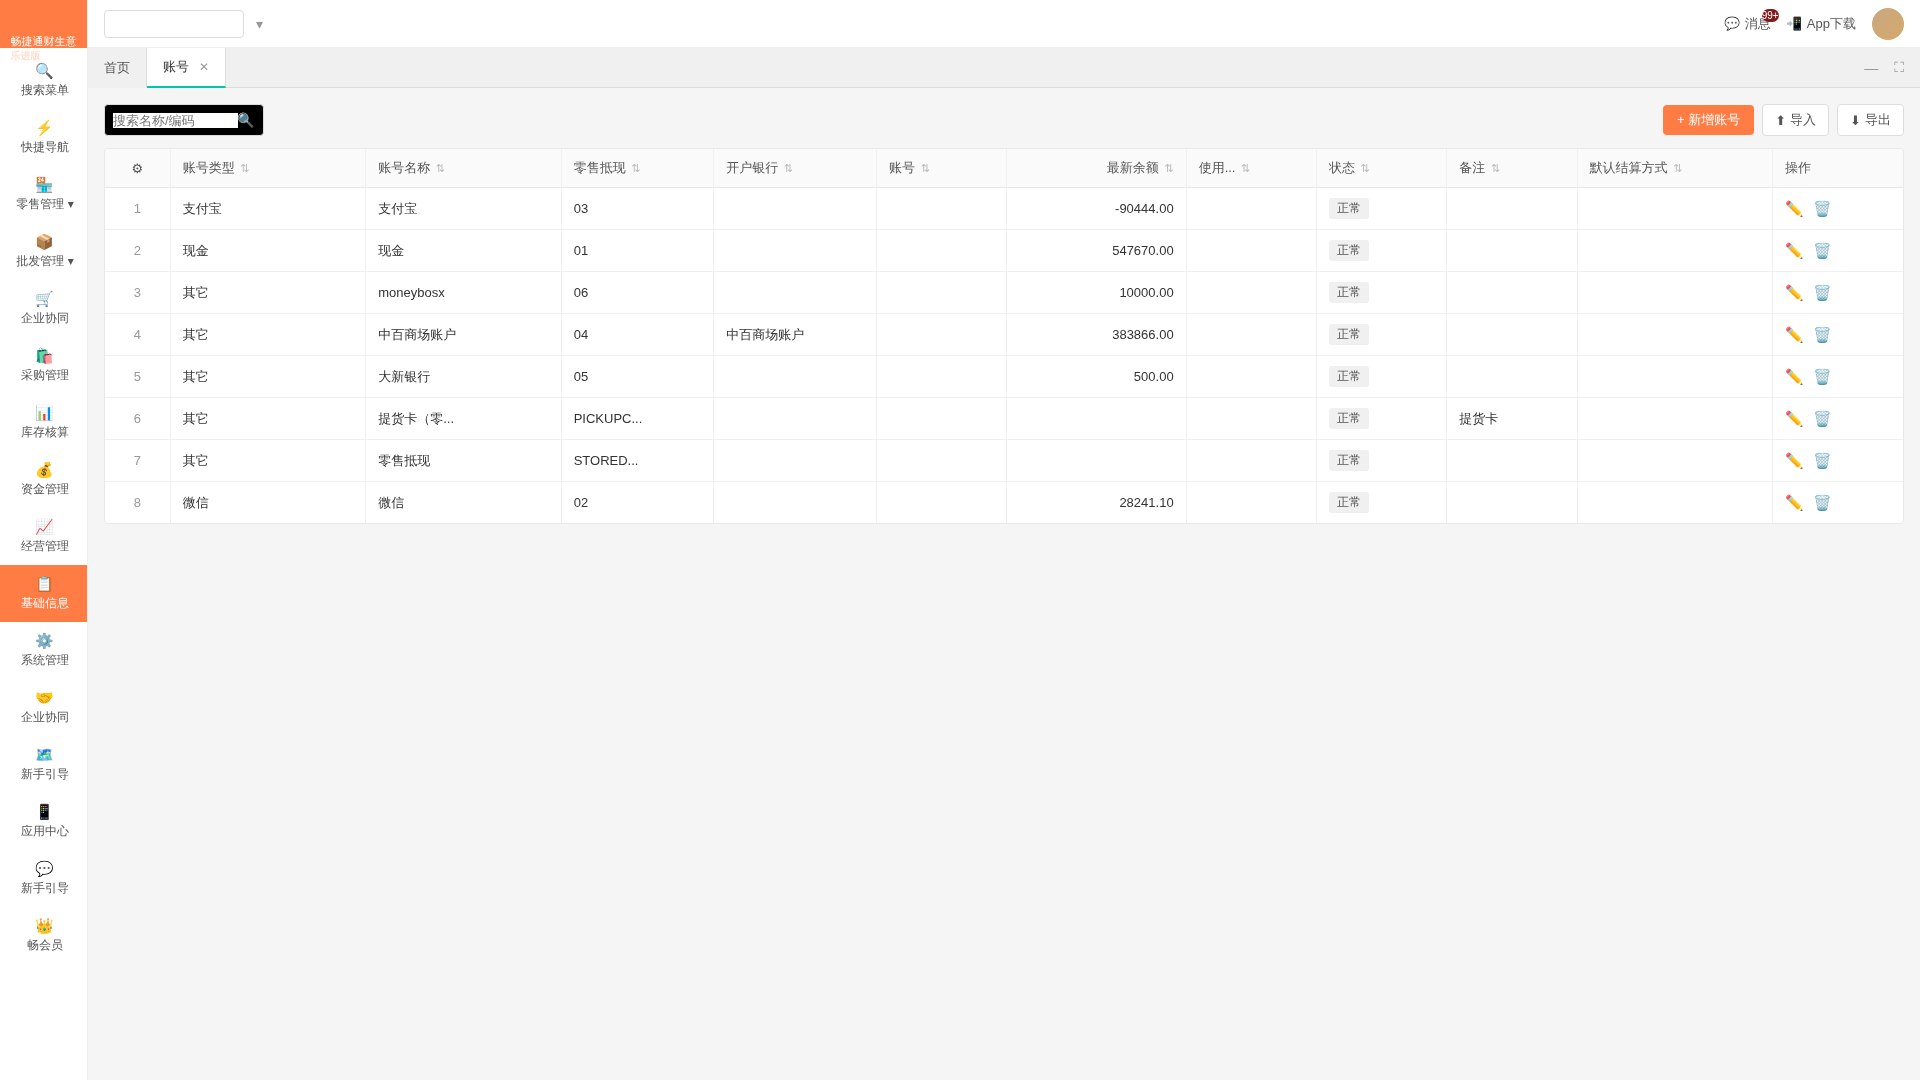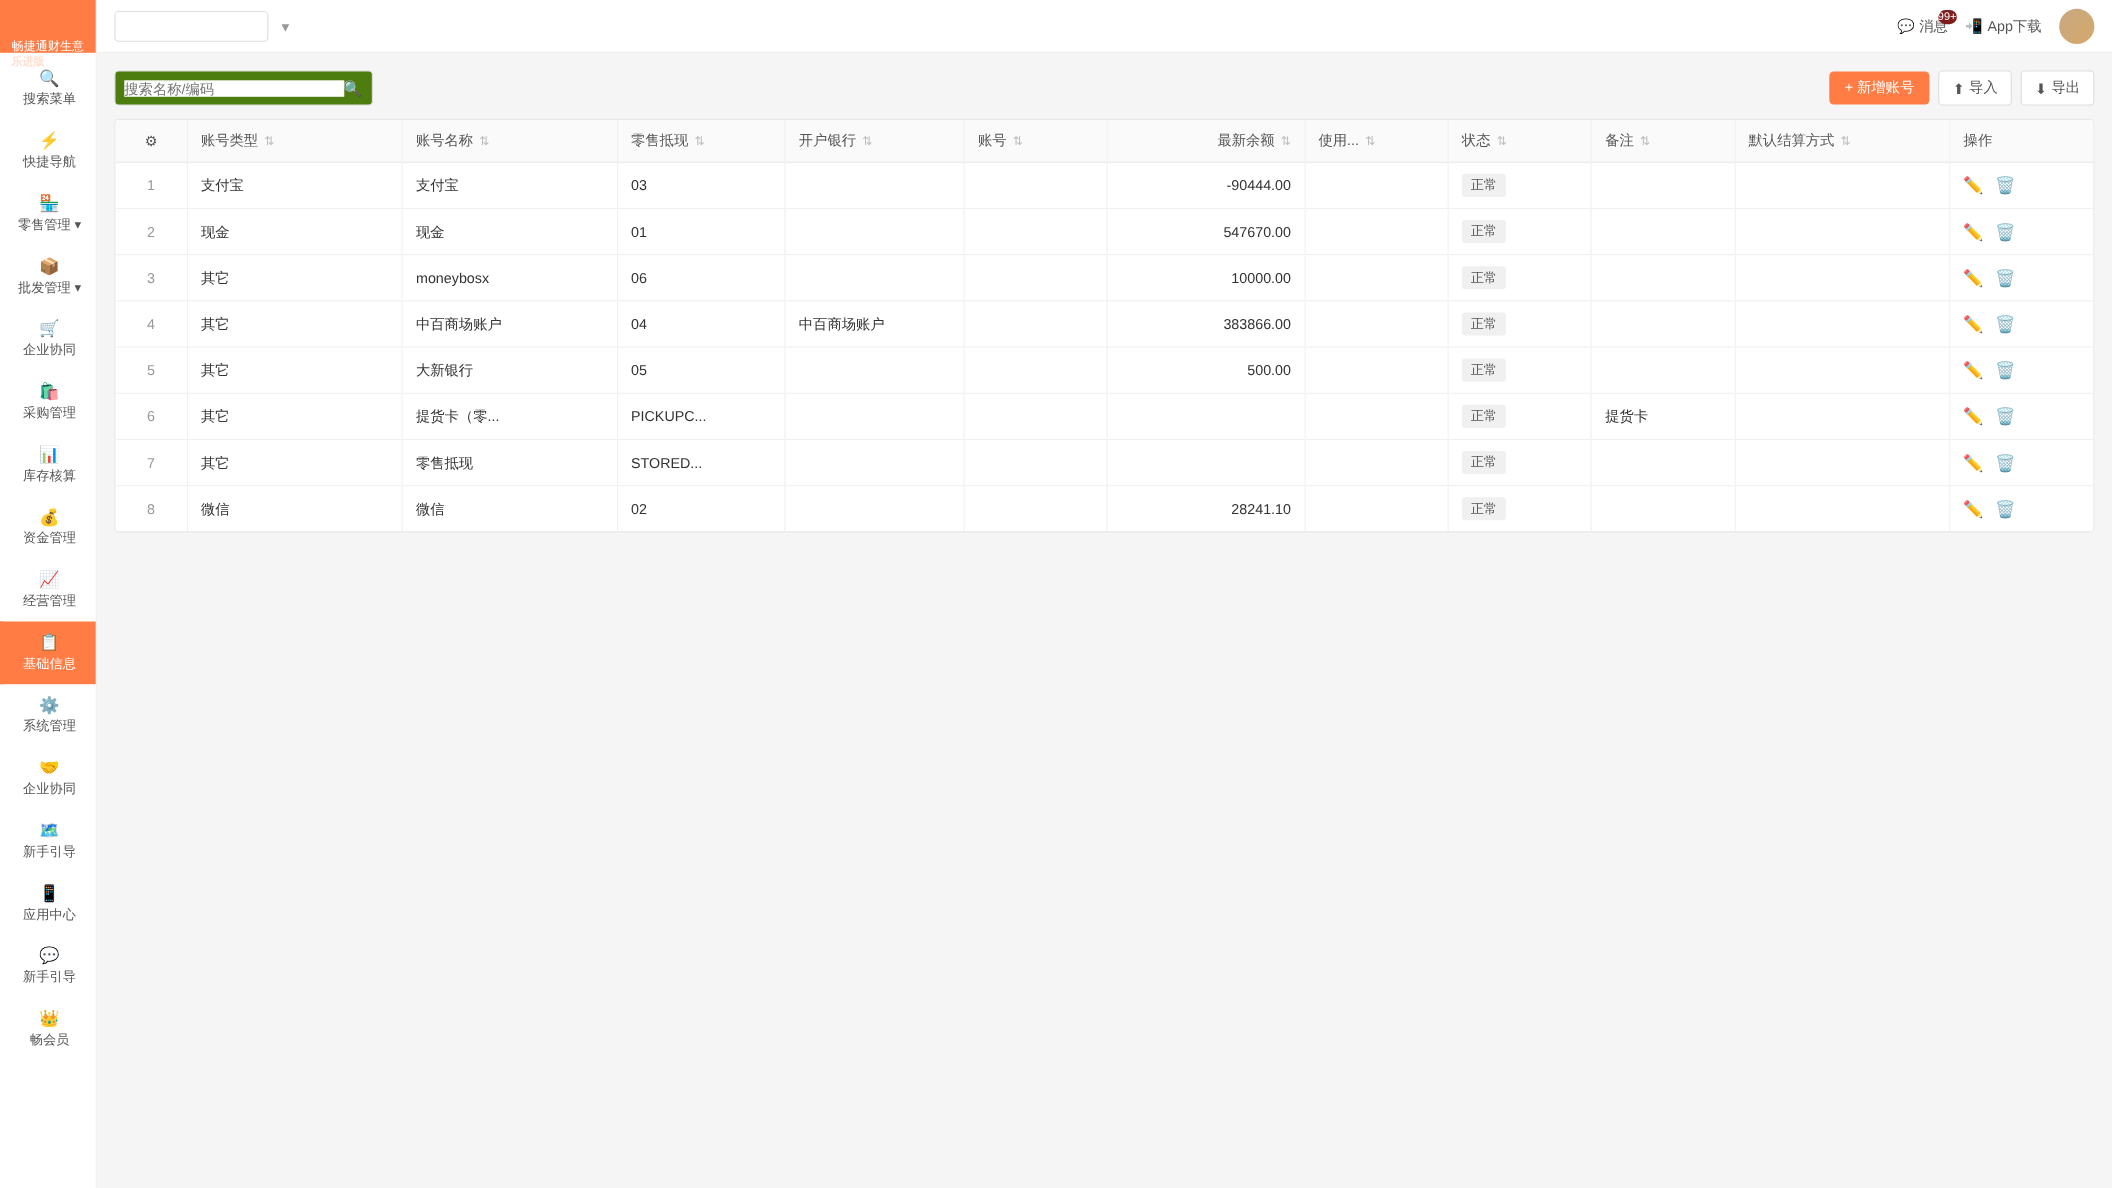--- a/index.html
+++ b/index.html
@@ -137,21 +137,21 @@
     .toolbar {
       display: flex;
       align-items: center;
       justify-content: space-between;
       margin-bottom: 12px;
     }
     .toolbar-left { display: flex; align-items: center; gap: 8px; }
     .search-input-wrap {
       display: flex; align-items: center;
       border: 1px solid #ddd; border-radius: 4px;
-      background: #4d7c0f; padding: 0 8px; height: 32px; width: 235px;
+      background: #000000; padding: 0 8px; height: 32px; width: 160px;
     }
     .search-input {
       border: none; outline: none; font-size: 13px; color: #999; width: 100%;
     }
     .search-icon { color: #ccc; font-size: 14px; flex-shrink: 0; }
     .toolbar-right { display: flex; align-items: center; gap: 8px; }
     .btn-add {
       background: #ff7d45; color: #fff; border: none; border-radius: 4px;
       padding: 6px 14px; font-size: 13px; cursor: pointer; white-space: nowrap;
     }
@@ -343,20 +343,33 @@
         <span class="badge">99+</span>
       </div>
       <div class="app-download">
         <span>📲</span>
         <span>App下载</span>
       </div>
       <div class="user-avatar" style="background: linear-gradient(135deg, #c8a882, #d4a96a);"></div>
     </div>
   </div>
 
+  <div class="tab-bar">
+    <div class="tab-item">
+      <span>首页</span>
+    </div>
+    <div class="tab-item active">
+      <span>账号</span>
+      <span class="tab-close">✕</span>
+    </div>
+    <div class="tab-actions">
+      <span class="tab-action-btn">—</span>
+      <span class="tab-action-btn">⛶</span>
+    </div>
+  </div>
 
   <div class="content-area">
 
     <div class="toolbar">
       <div class="toolbar-left">
         <div class="search-input-wrap">
           <input class="search-input" type="text" placeholder="搜索名称/编码" style="">
           <span class="search-icon">🔍</span>
         </div>
       </div>

